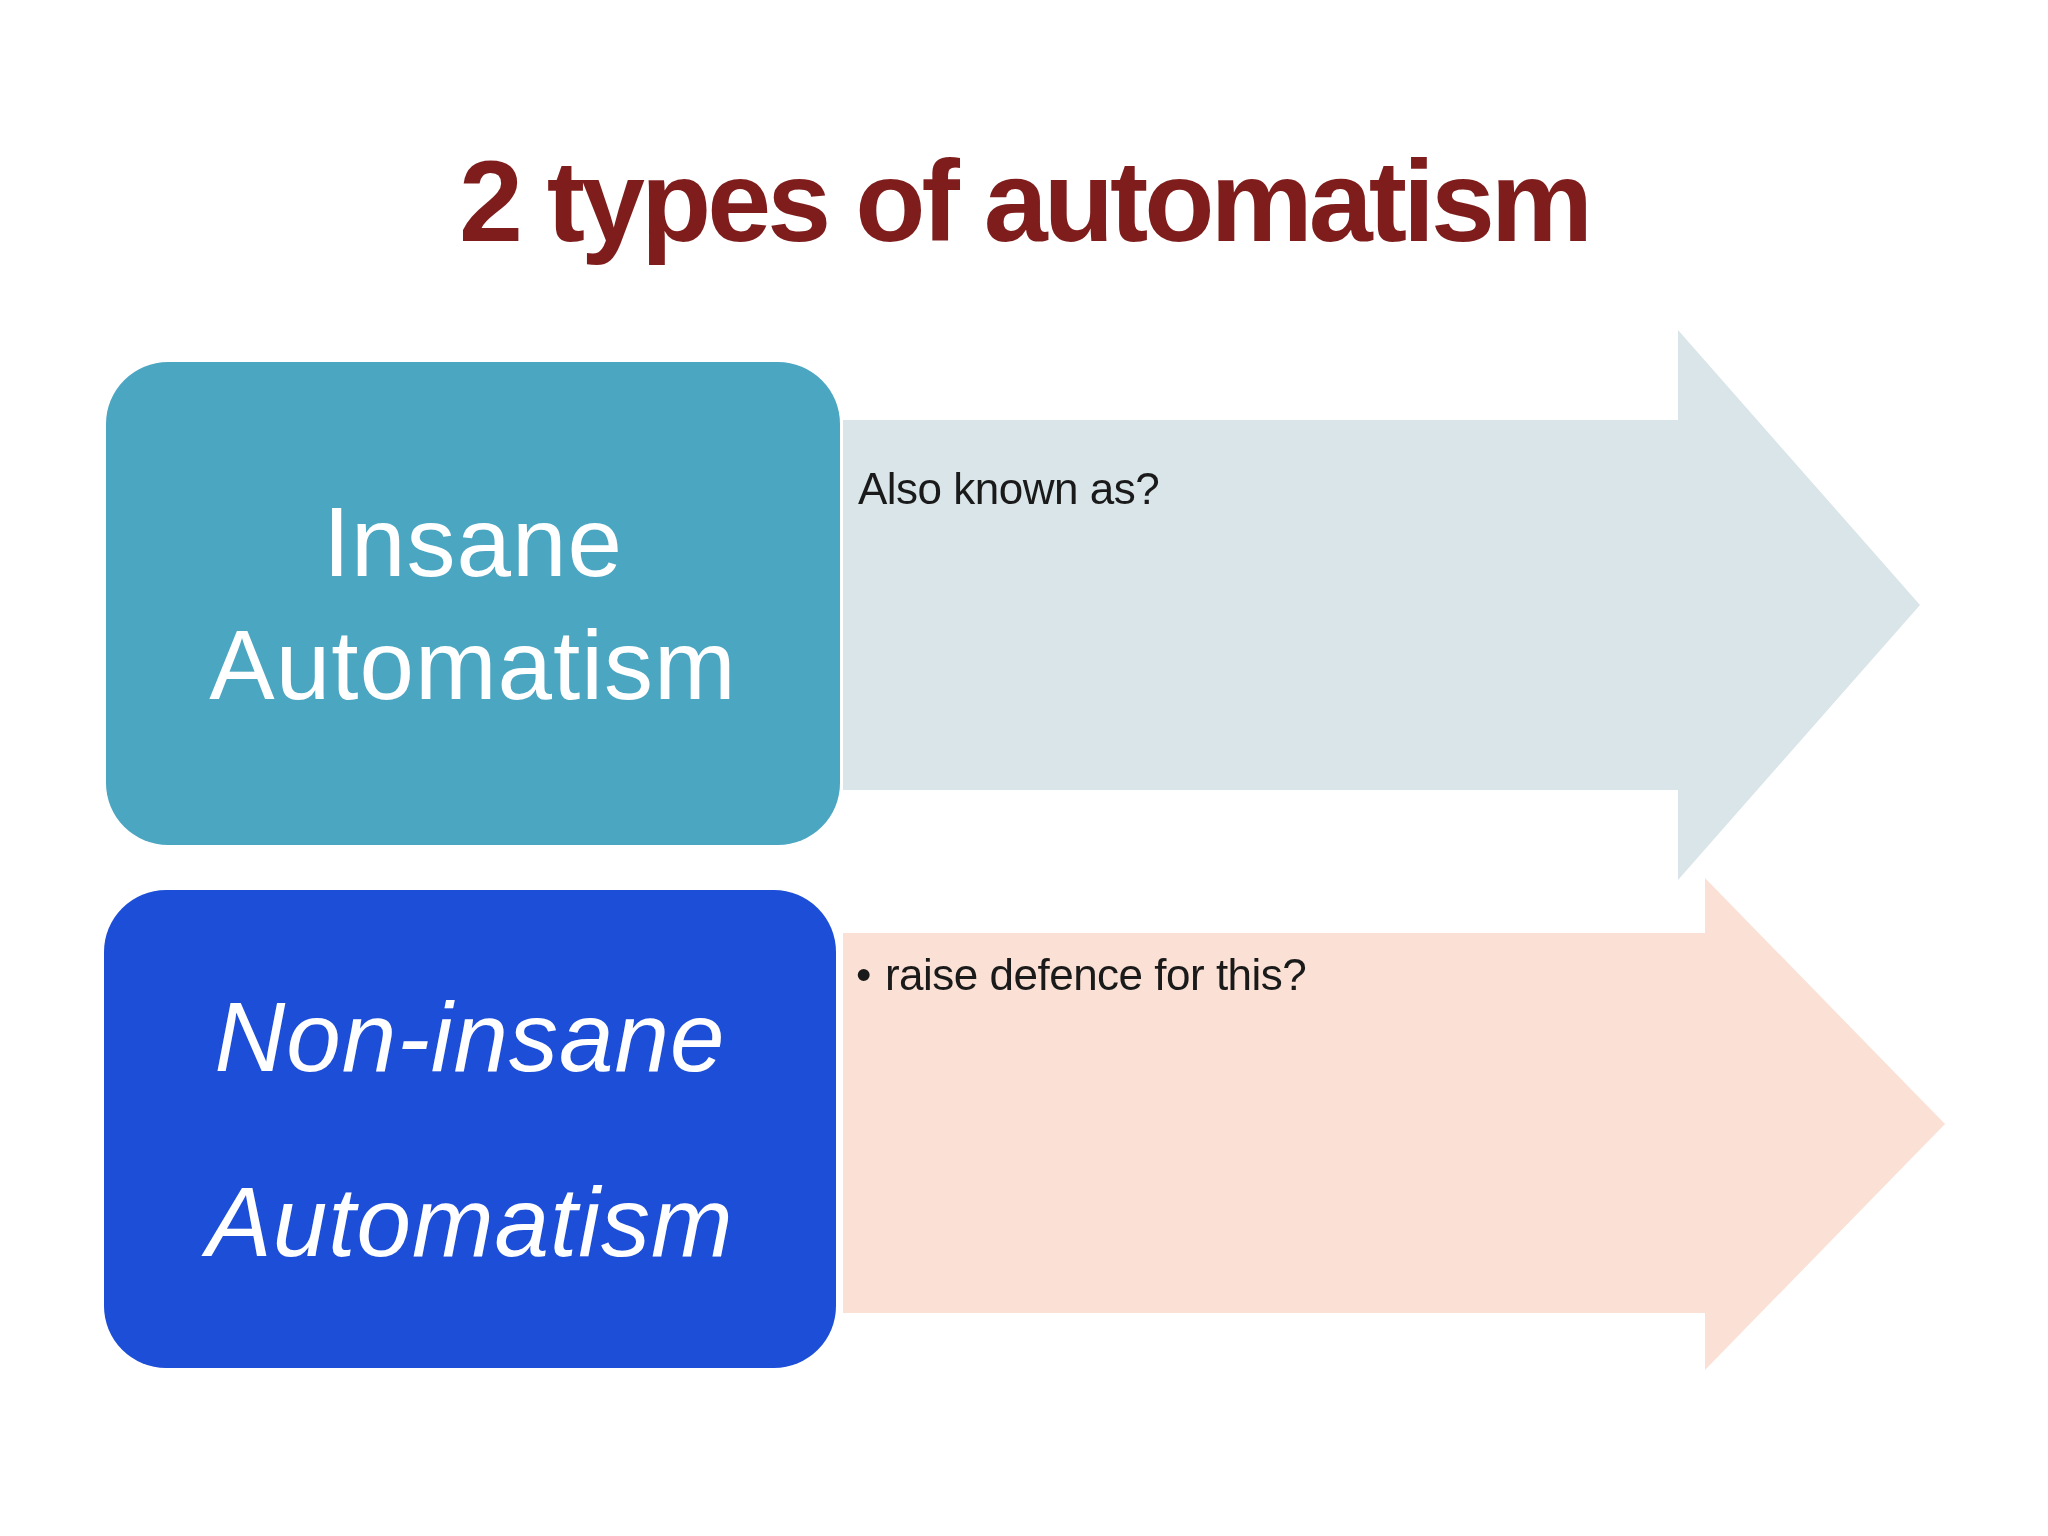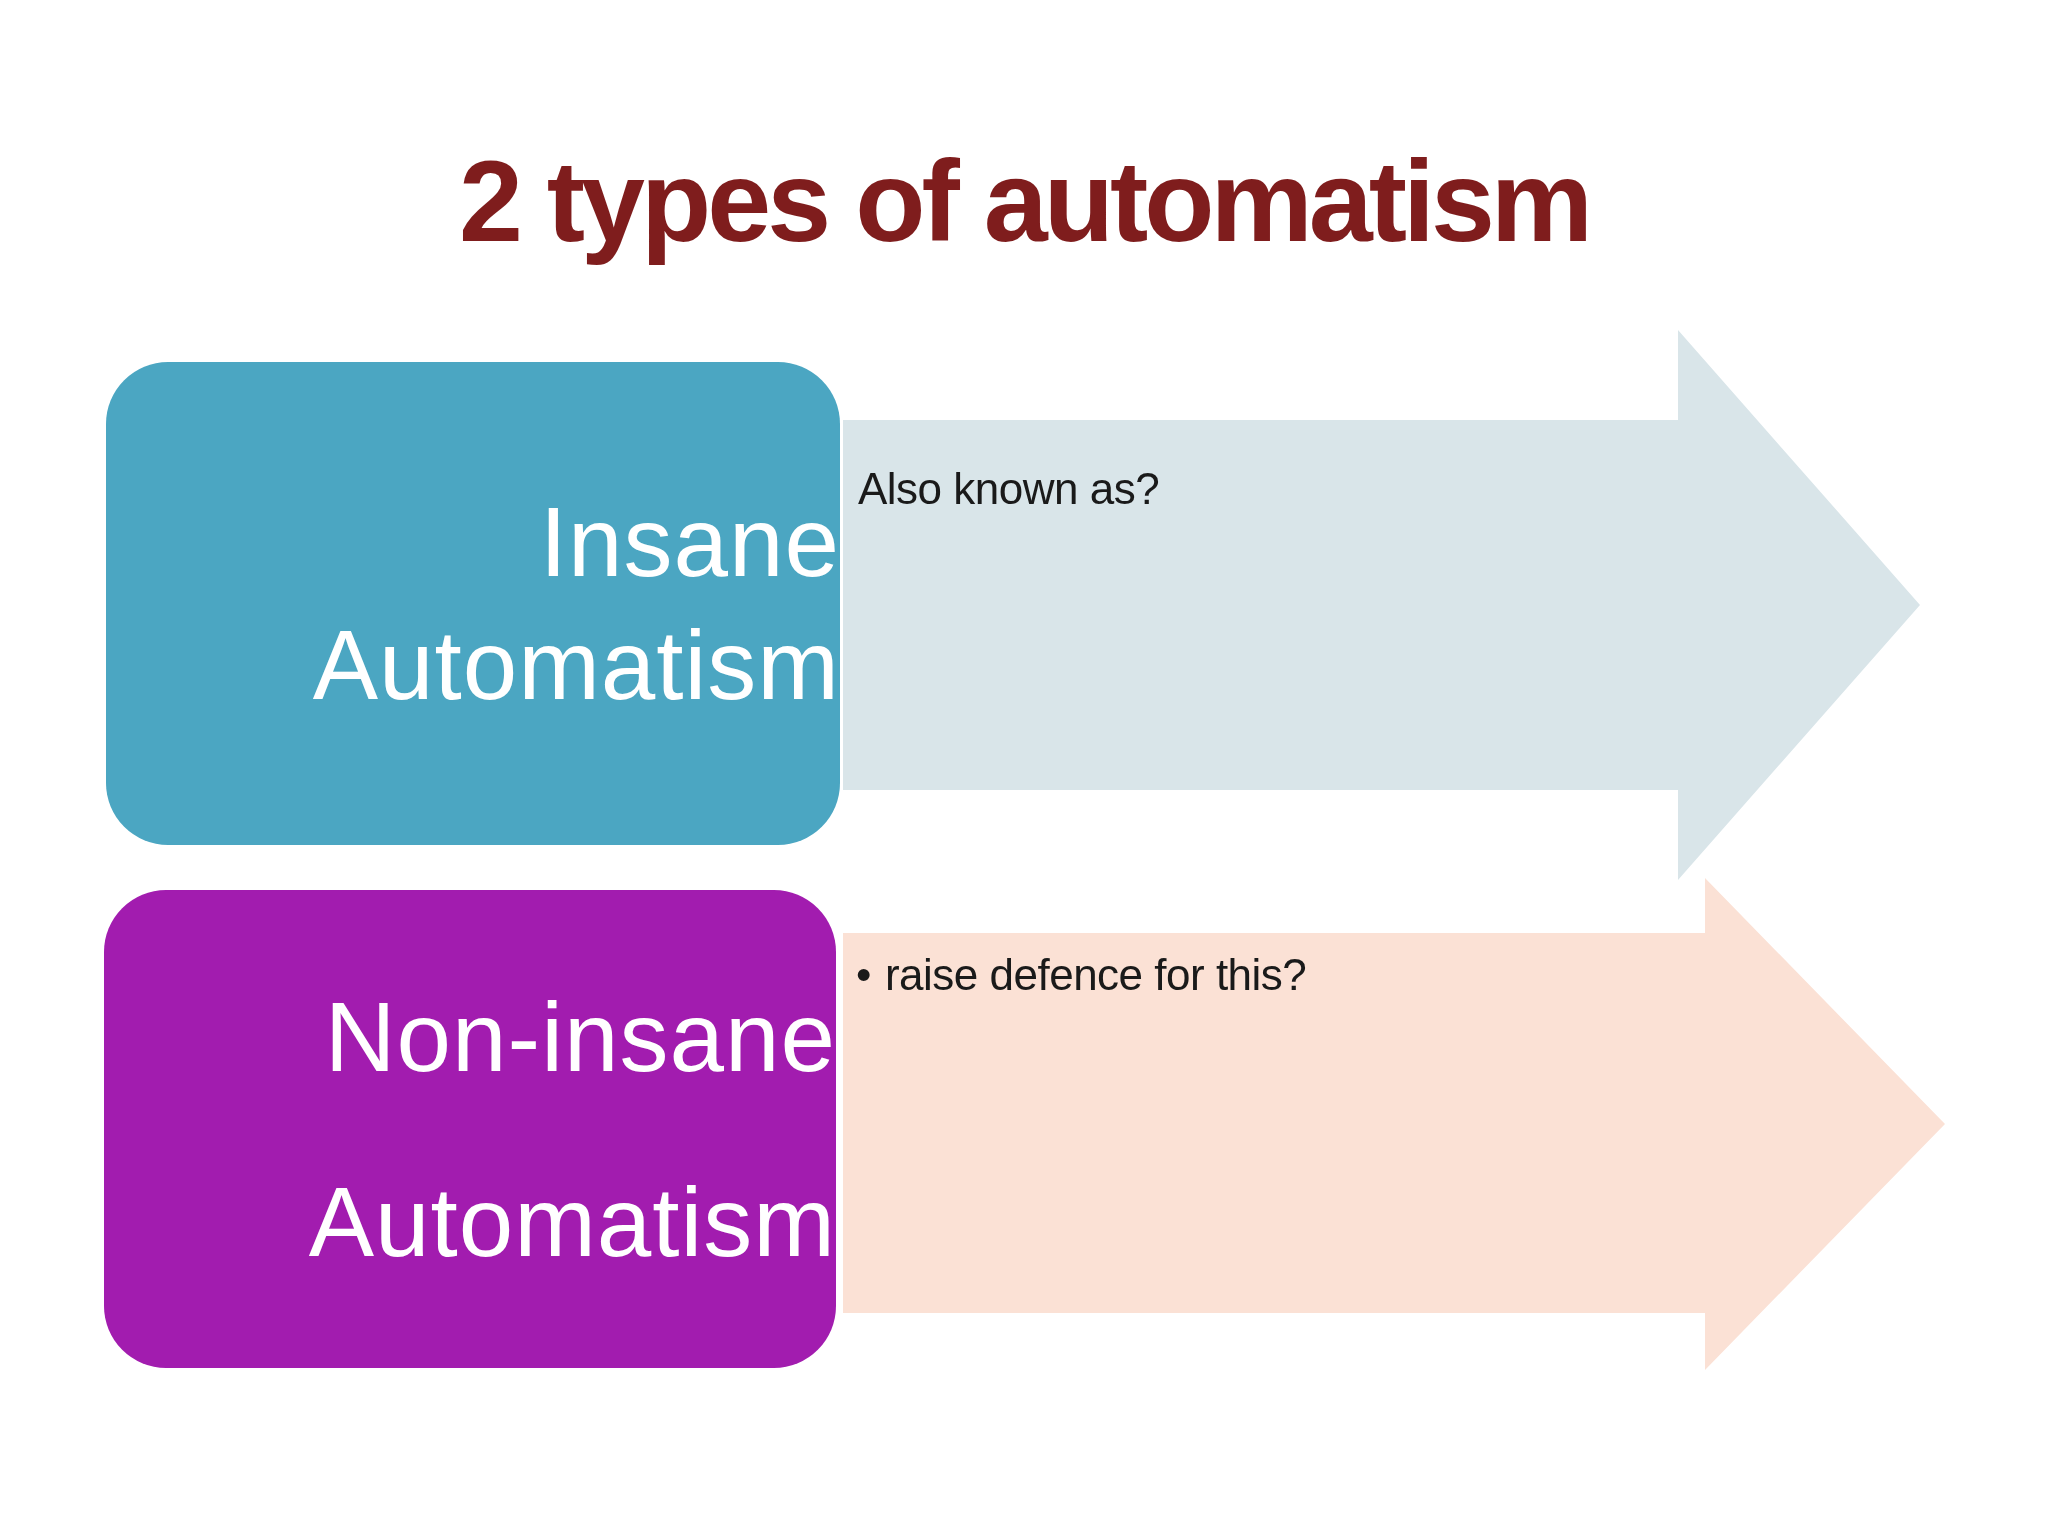--- a/index.html
+++ b/index.html
@@ -35,21 +35,21 @@
     left: 0;
     top: 0;
     width: 2048px;
     height: 1536px;
   }
   .shape-box {
     position: absolute;
     border-radius: 62px;
     display: flex;
     flex-direction: column;
-    align-items: flex-end;
+    align-items: center;
     justify-content: center;
     text-align: center;
   }
   .box-insane {
     left: 106px;
     top: 362px;
     width: 734px;
     height: 483px;
     gap: 25px;
   }
@@ -108,21 +108,21 @@
 
   <div class="title" style="color: #7f1d1d;">2 types of automatism</div>
 
   <div class="shape-box box-insane" style="background: rgb(75, 166, 194);">
     <span class="box-line" style="color: rgb(255, 255, 255);">Insane</span>
     <span class="box-line" style="color: rgb(255, 255, 255);">Automatism</span>
   </div>
 
   <div class="arrow-text-1" style="color: rgb(26, 26, 26);">Also known as?</div>
 
-  <div class="shape-box box-noninsane" style="background: #a21caf;">
+  <div class="shape-box box-noninsane" style="background: #1d4ed8; font-style: italic;">
     <span class="box-line" style="color: rgb(255, 255, 255);">Non-insane</span>
     <span class="box-line" style="color: rgb(255, 255, 255);">Automatism</span>
   </div>
 
   <div class="arrow-text-2" style="color: rgb(26, 26, 26);">
     <span class="bullet-marker">•</span>
     <span class="bullet-lines">
       <span class="wrap-line">raise defence for this?</span>
     </span>
   </div>

